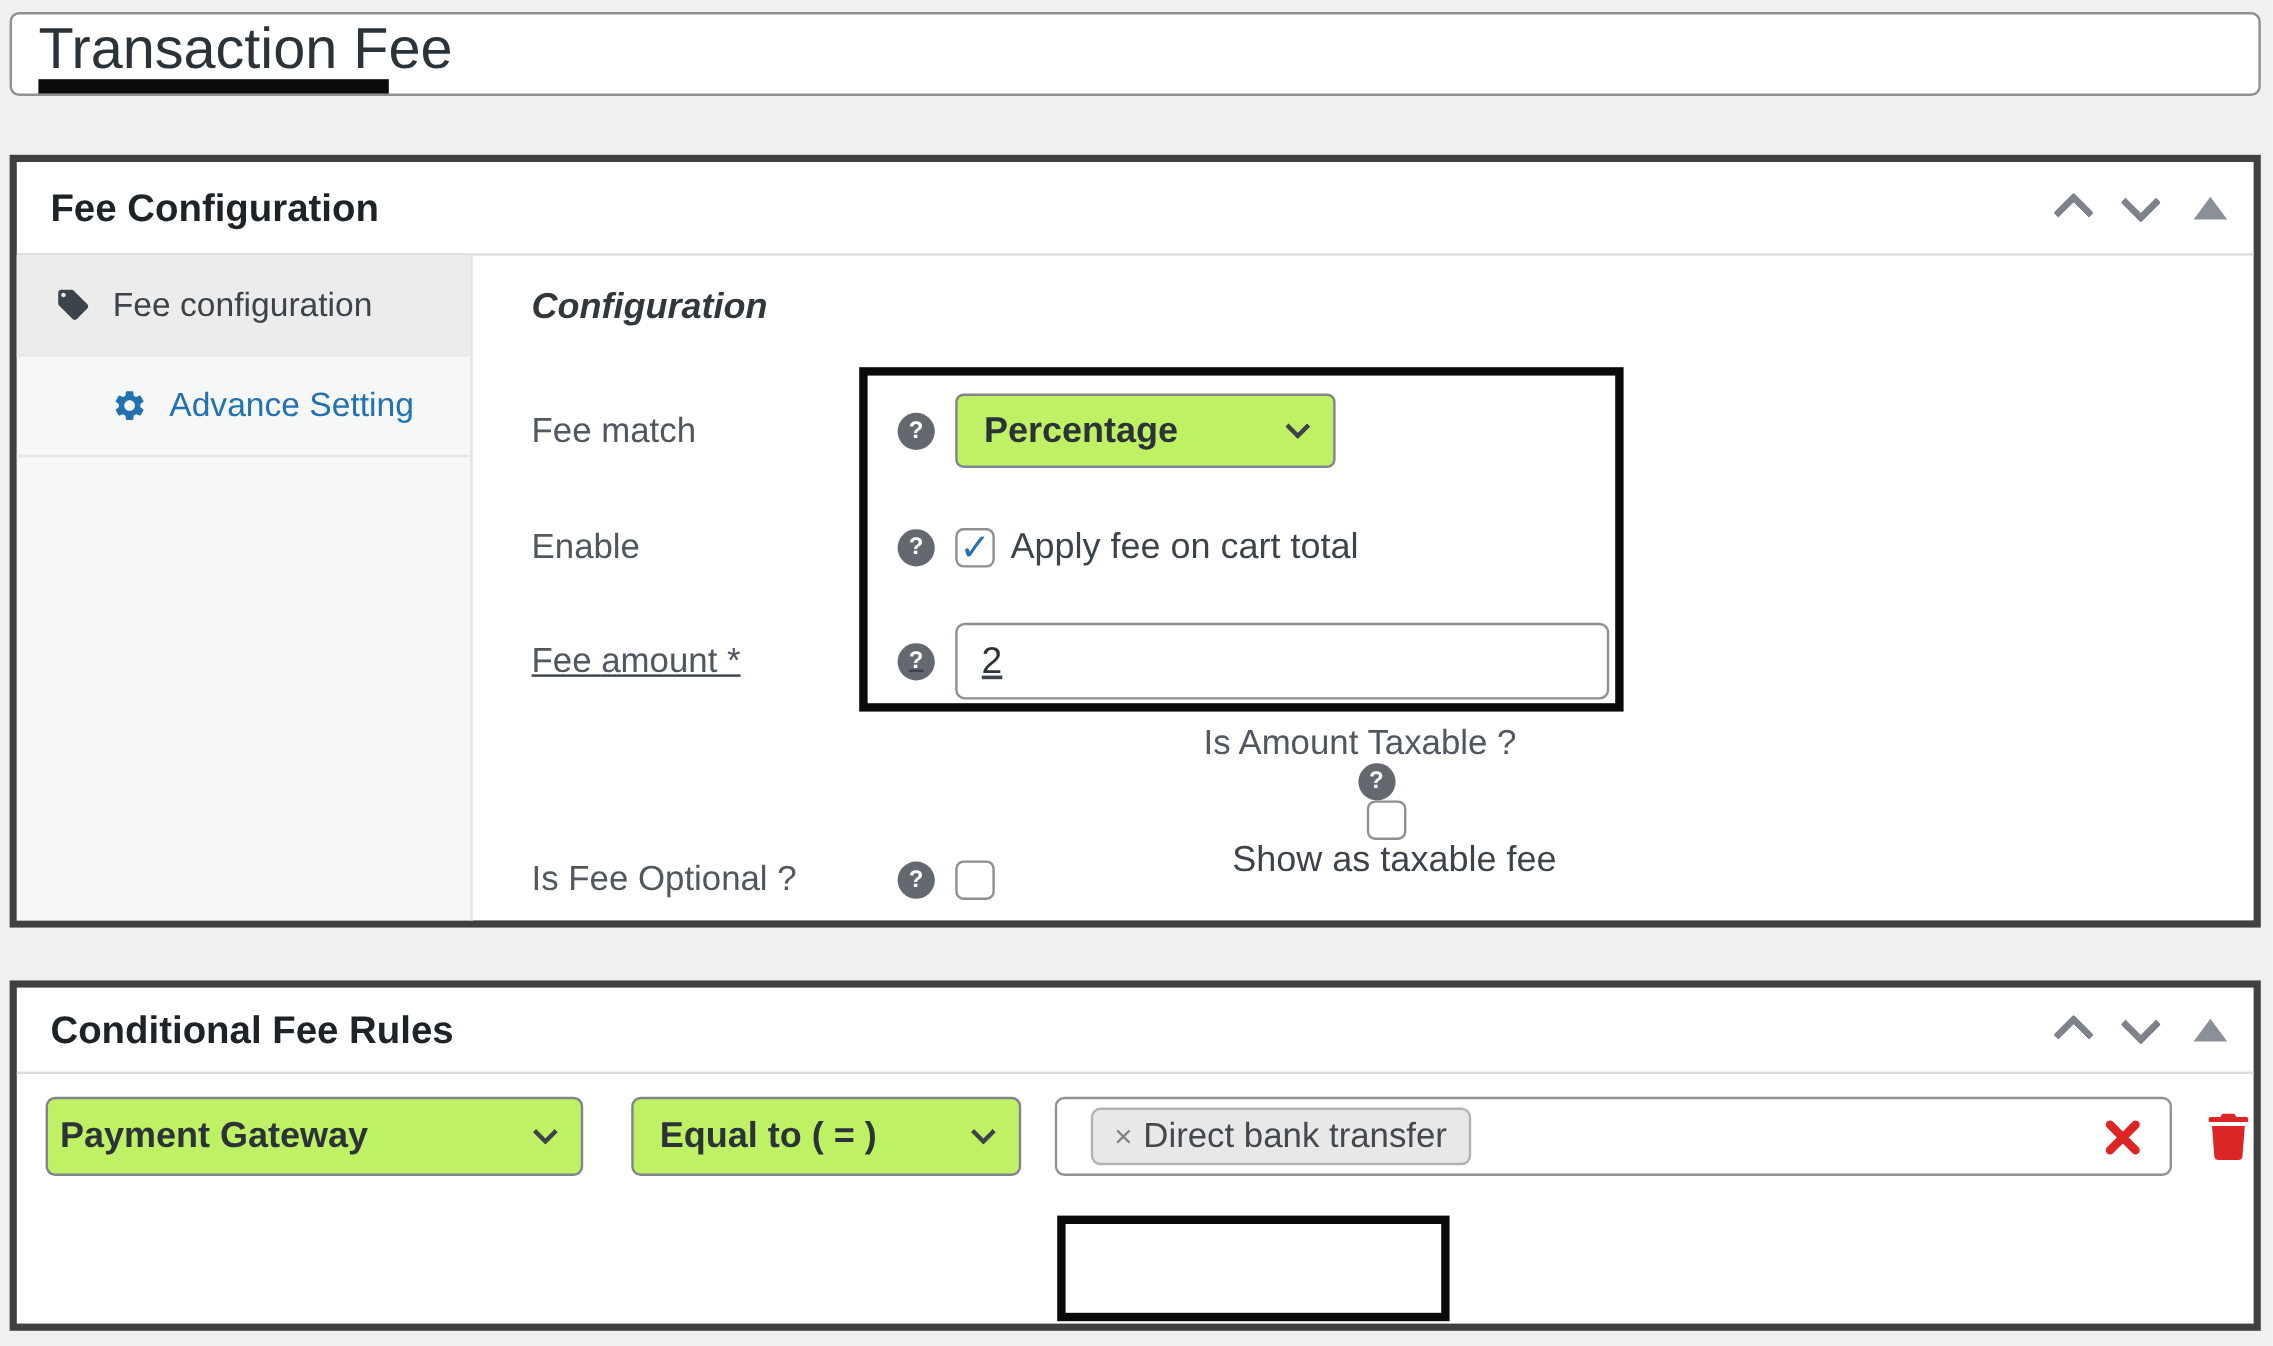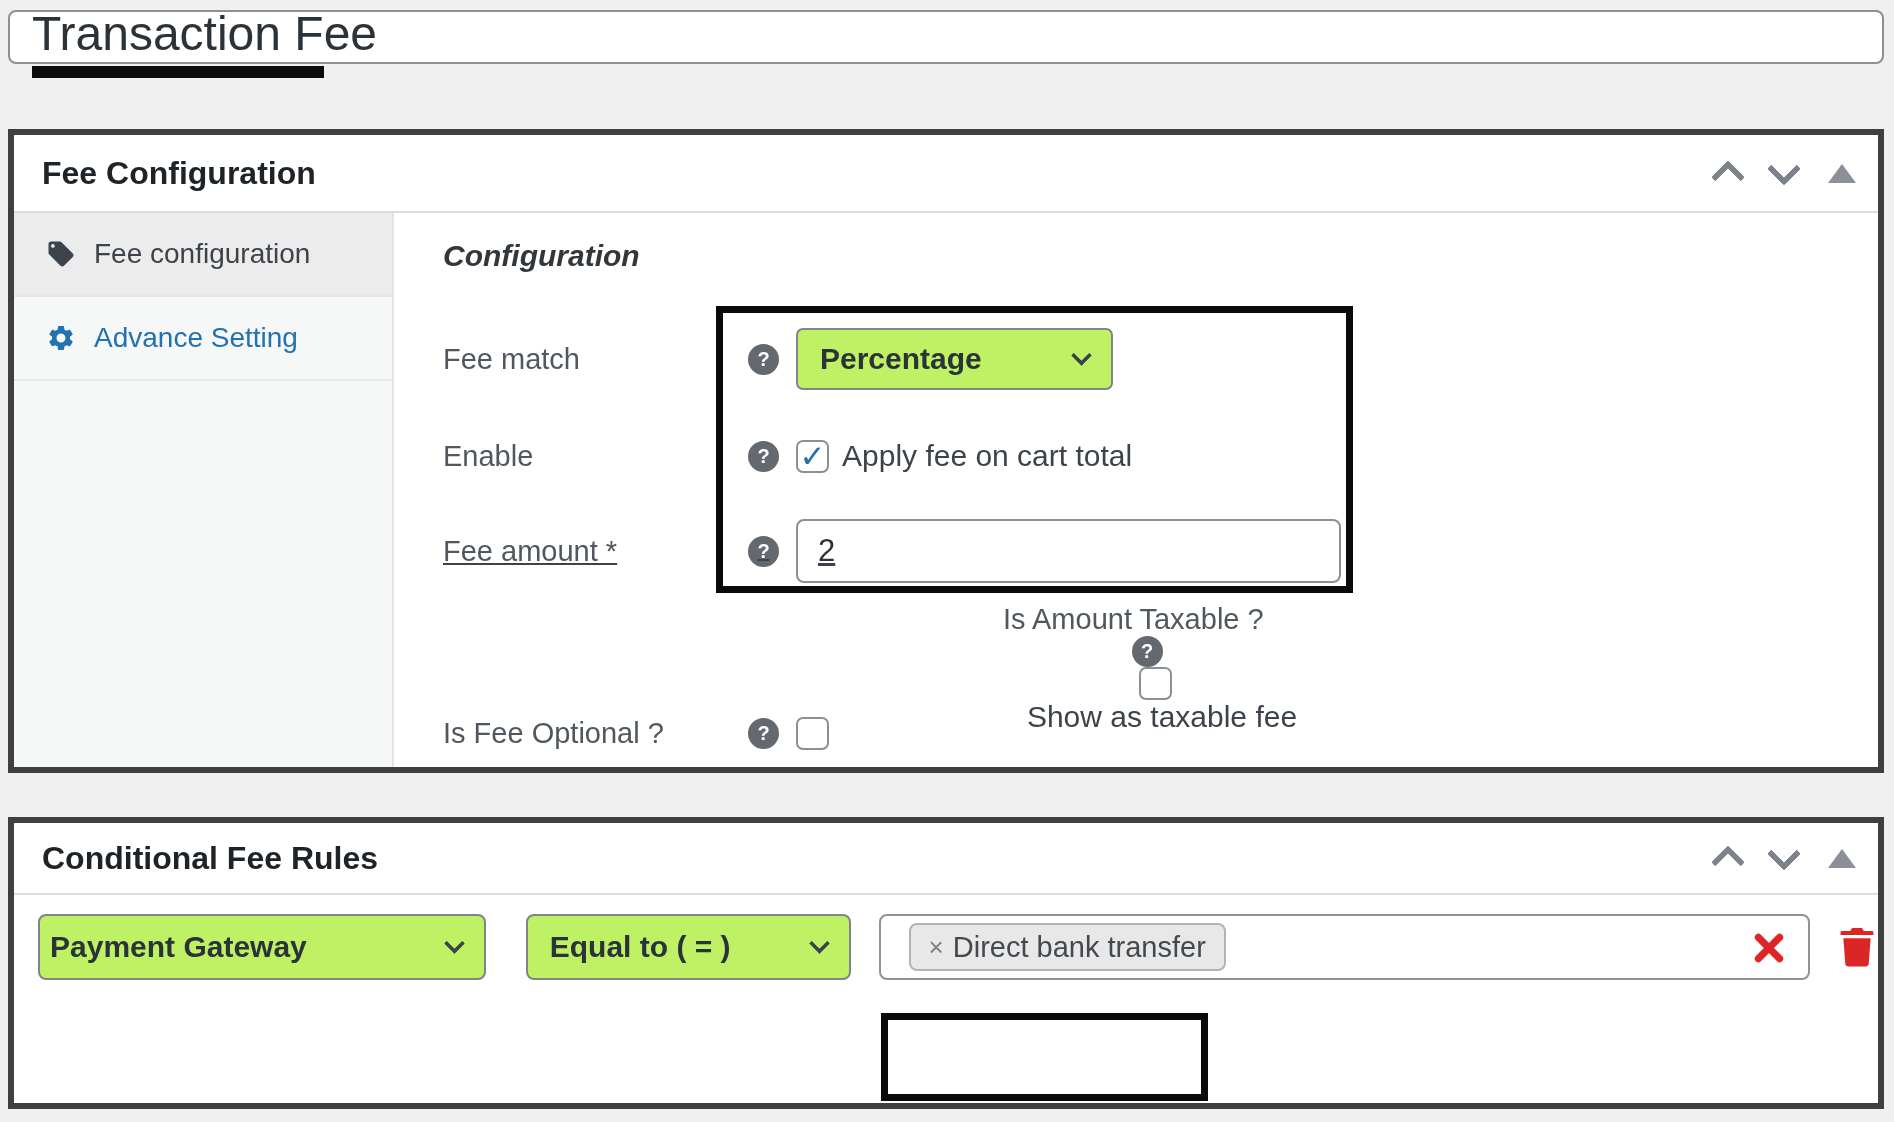--- a/index.html
+++ b/index.html
@@ -6,21 +6,21 @@
   html,body { width:1894px; height:1122px; overflow:hidden; }
   body {
     background:#f0f0f1;
     font-family:"Liberation Sans","DejaVu Sans",sans-serif;
     color:#3c434a;
     position:relative;
   }
 
   
   .title-input {
-    position:absolute; left:8px; top:10px; width:1876px; height:54px;
+    position:absolute; left:8px; top:10px; width:1876px; height:70px;
     background:#fff; border:2px solid #8c8f94; border-radius:8px;
     font-family:"Liberation Sans","DejaVu Sans",sans-serif;
     font-size:48px; color:#2c3338; padding:0 0 8px 22px; width:1876px;
     outline:none;
   }
   .title-underline {
     position:absolute; left:32px; top:66px; width:292px; height:12px;
     background:#0b0b0b; z-index:6; pointer-events:none;
   }
 
@@ -48,21 +48,21 @@
   #fee-panel { top:129px; height:644px; }
   #fee-panel .panel-header { height:78px; }
   .fee-body { position:absolute; left:0; top:78px; right:0; bottom:0; display:flex; }
   .fee-sidebar { width:380px; background:#f6f7f7; border-right:2px solid #e3e4e6; }
   .side-tab {
     height:84px; display:flex; align-items:center; gap:18px;
     padding-left:32px; font-size:28px; border-bottom:2px solid #e6e7e8;
     cursor:pointer;
   }
   .side-tab.active { background:#ececec; color:#3c434a; }
-  .side-tab.blue { color:#2271b1; }
+  .side-tab.blue { color:#2271b1;justify-content:center; }
   .fee-content { position:relative; flex:1; }
   .section-heading { position:absolute; left:49px; top:26px; font-size:30px; font-weight:bold; color:#32373c;font-style:italic; }
 
   .frow { position:absolute; left:49px; right:10px; display:flex; align-items:center; }
   .frow-label { width:305px; font-size:29px; color:#50575e; flex:none; }
   .help-icon {
     flex:none; width:31px; height:31px; border-radius:50%;
     background:#646970; color:#fff; font-size:20px; font-weight:bold;
     display:flex; align-items:center; justify-content:center; margin-right:17px;
   }

